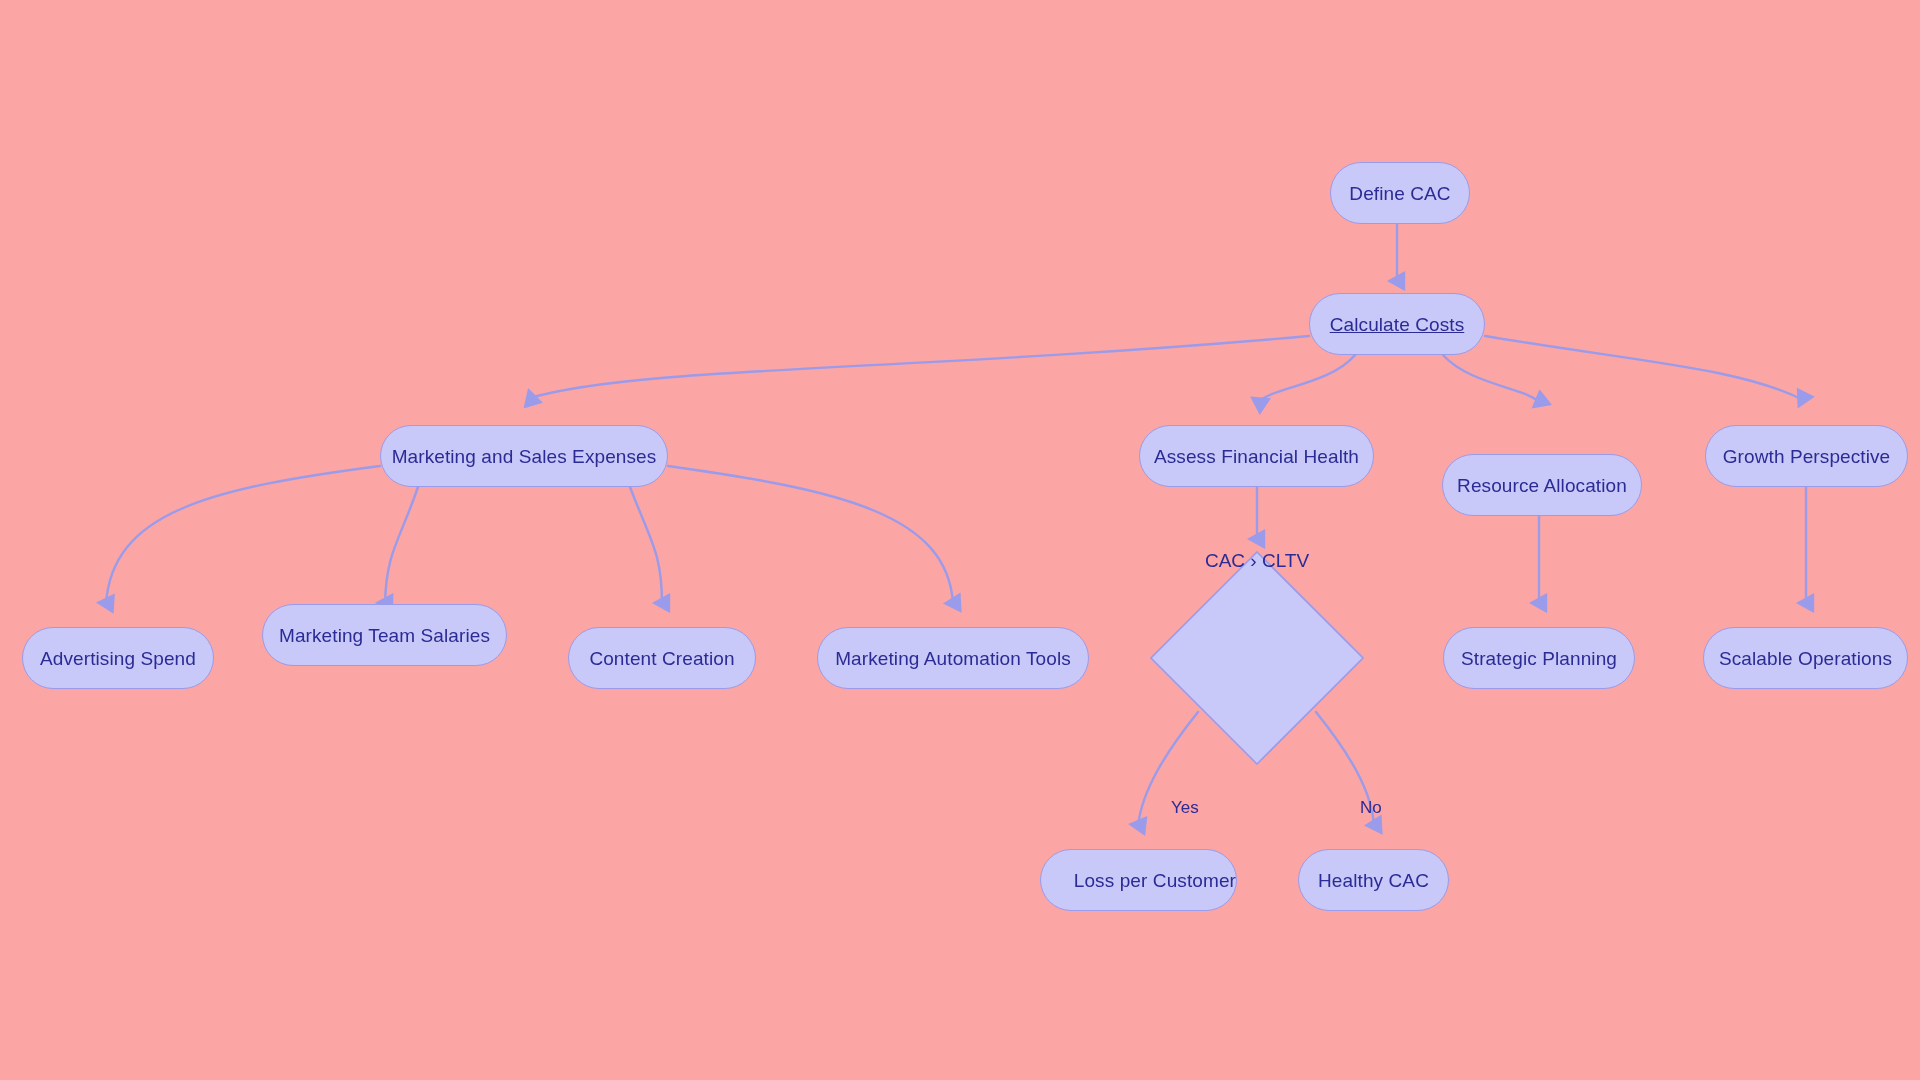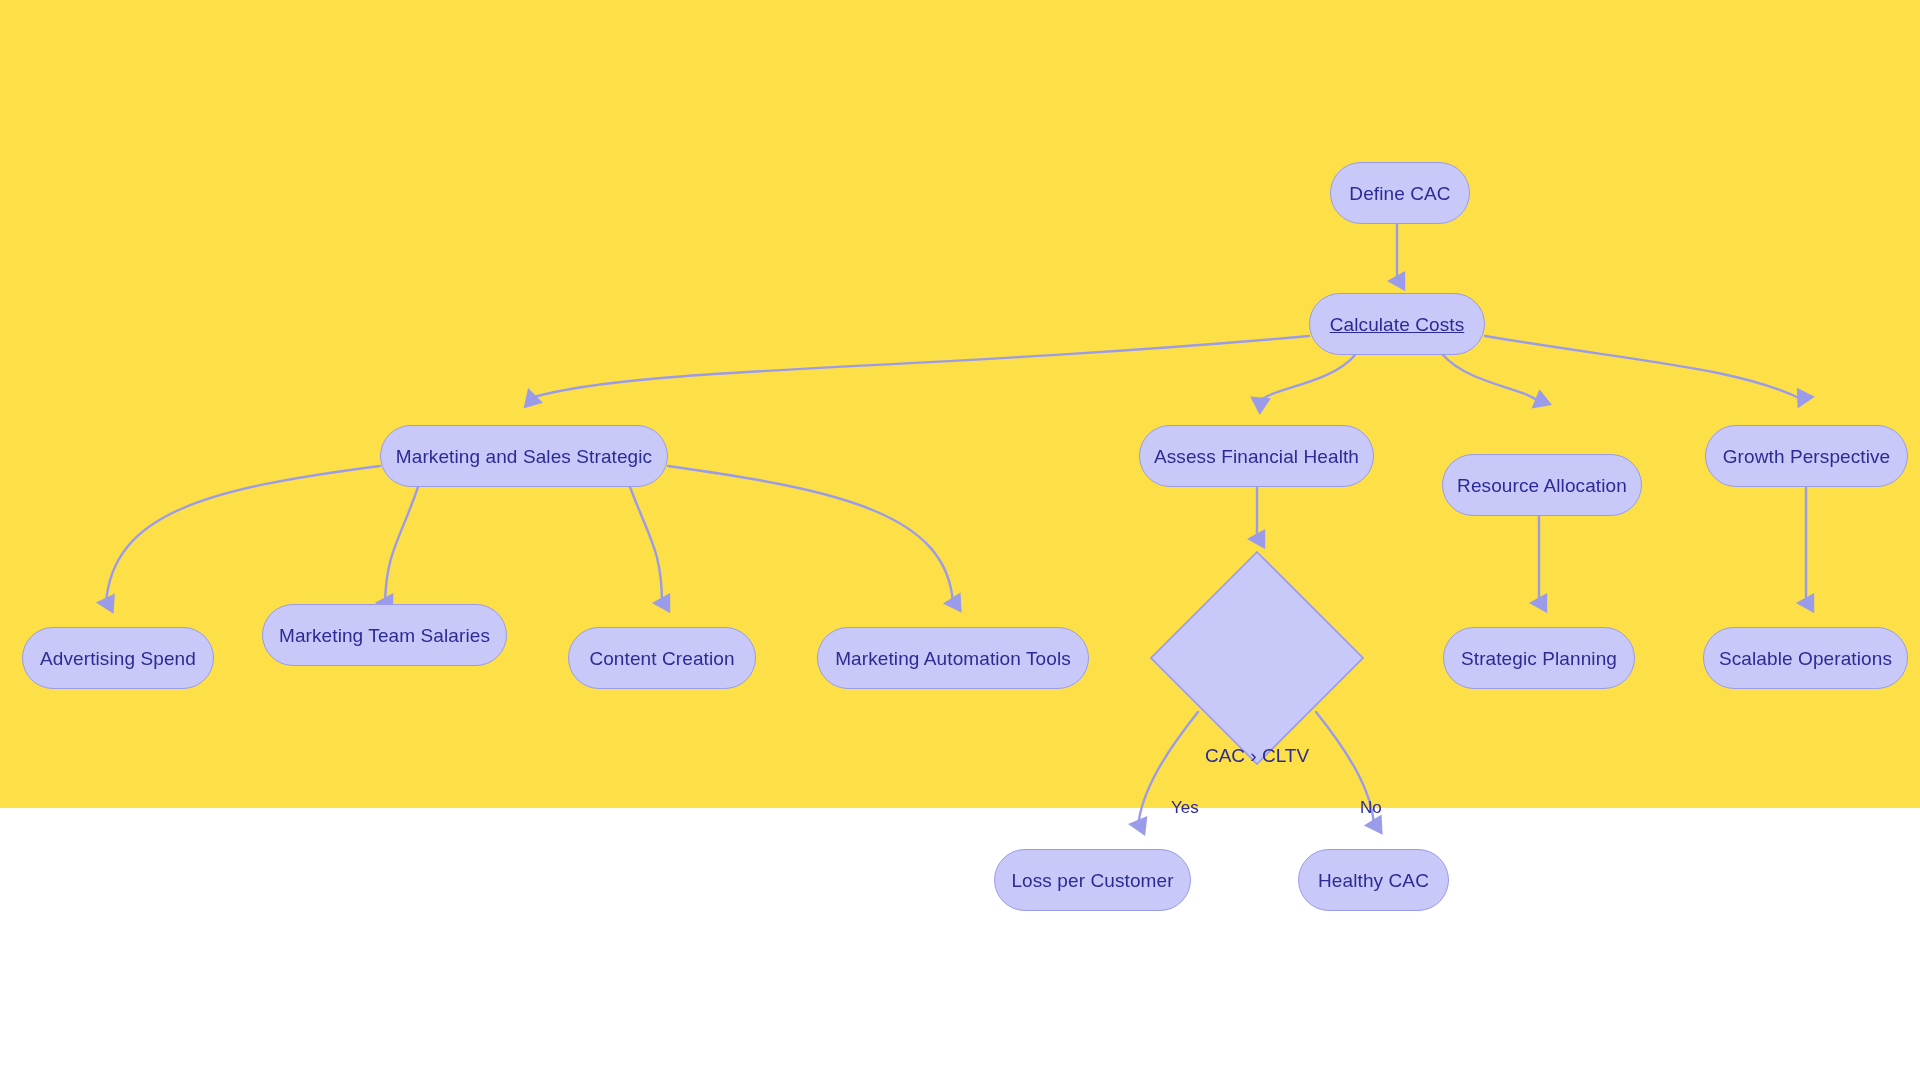--- a/index.html
+++ b/index.html
@@ -10,22 +10,22 @@
   }
   body {
     width: 1920px;
     height: 1080px;
     overflow: hidden;
     font-family: "Liberation Sans", sans-serif;
   }
   #canvas {
     position: relative;
     width: 1920px;
-    height: 808px;
-    background: #fde047;
+    height: 1080px;
+    background: #fca5a5;
   }
   #edge-layer {
     position: absolute;
     left: 0;
     top: 0;
     width: 1920px;
     height: 1080px;
     pointer-events: none;
   }
   .node {
@@ -44,21 +44,21 @@
     white-space: nowrap;
     border-radius: 26px;
   }
   .node-label {
     display: block;
     line-height: 1;
   }
   .diamond-wrap {
     position: absolute;
     display: flex;
-    align-items: flex-end;
+    align-items: flex-start;
     justify-content: center;
   }
   .diamond-shape {
     position: absolute;
     left: 0;
     top: 0;
     width: 100%;
     height: 100%;
   }
   .diamond-label {
@@ -109,21 +109,21 @@
   </svg>
 
   <div id="node-layer">
       <div class="node" style="left: 1330px; top: 162px; width: 140px; height: 62px; border-radius: 31px;">
         <span class="node-label">Define CAC</span>
       </div>
       <div class="node" style="left: 1309px; top: 293px; width: 176px; height: 62px; border-radius: 31px; text-decoration: underline;">
         <span class="node-label">Calculate Costs</span>
       </div>
       <div class="node" style="left: 380px; top: 425px; width: 288px; height: 62px; border-radius: 31px;">
-        <span class="node-label">Marketing and Sales Strategic</span>
+        <span class="node-label">Marketing and Sales Expenses</span>
       </div>
       <div class="node" style="left: 1139px; top: 425px; width: 235px; height: 62px; border-radius: 31px;">
         <span class="node-label">Assess Financial Health</span>
       </div>
       <div class="node" style="left: 1442px; top: 425px; width: 200px; height: 62px; border-radius: 31px; margin-top: 29px;">
         <span class="node-label">Resource Allocation</span>
       </div>
       <div class="node" style="left: 1705px; top: 425px; width: 203px; height: 62px; border-radius: 31px; text-align: center;">
         <span class="node-label">Growth Perspective</span>
       </div>
@@ -144,21 +144,21 @@
           <polygon points="107,1 213,107 107,213 1,107" fill="#c8c9f8" stroke="#9a9bea" stroke-width="1.6"></polygon>
         </svg>
         <span class="diamond-label">CAC › CLTV</span>
       </div>
       <div class="node" style="left: 1443px; top: 627px; width: 192px; height: 62px; border-radius: 31px;">
         <span class="node-label">Strategic Planning</span>
       </div>
       <div class="node" style="left: 1703px; top: 627px; width: 205px; height: 62px; border-radius: 31px;">
         <span class="node-label">Scalable Operations</span>
       </div>
-      <div class="node" style="left: 994px; top: 849px; width: 197px; height: 62px; border-radius: 31px;">
+      <div class="node" style="left: 1040px; top: 849px; width: 197px; height: 62px; border-radius: 31px; justify-content: flex-end;">
         <span class="node-label">Loss per Customer</span>
       </div>
       <div class="node" style="left: 1298px; top: 849px; width: 151px; height: 62px; border-radius: 31px;">
         <span class="node-label">Healthy CAC</span>
       </div>
     </div>
   <div id="edge-label-layer">
       <div class="edge-label" style="left: 1171px; top: 799px;">Yes</div>
       <div class="edge-label" style="left: 1360px; top: 799px;">No</div>
     </div>

